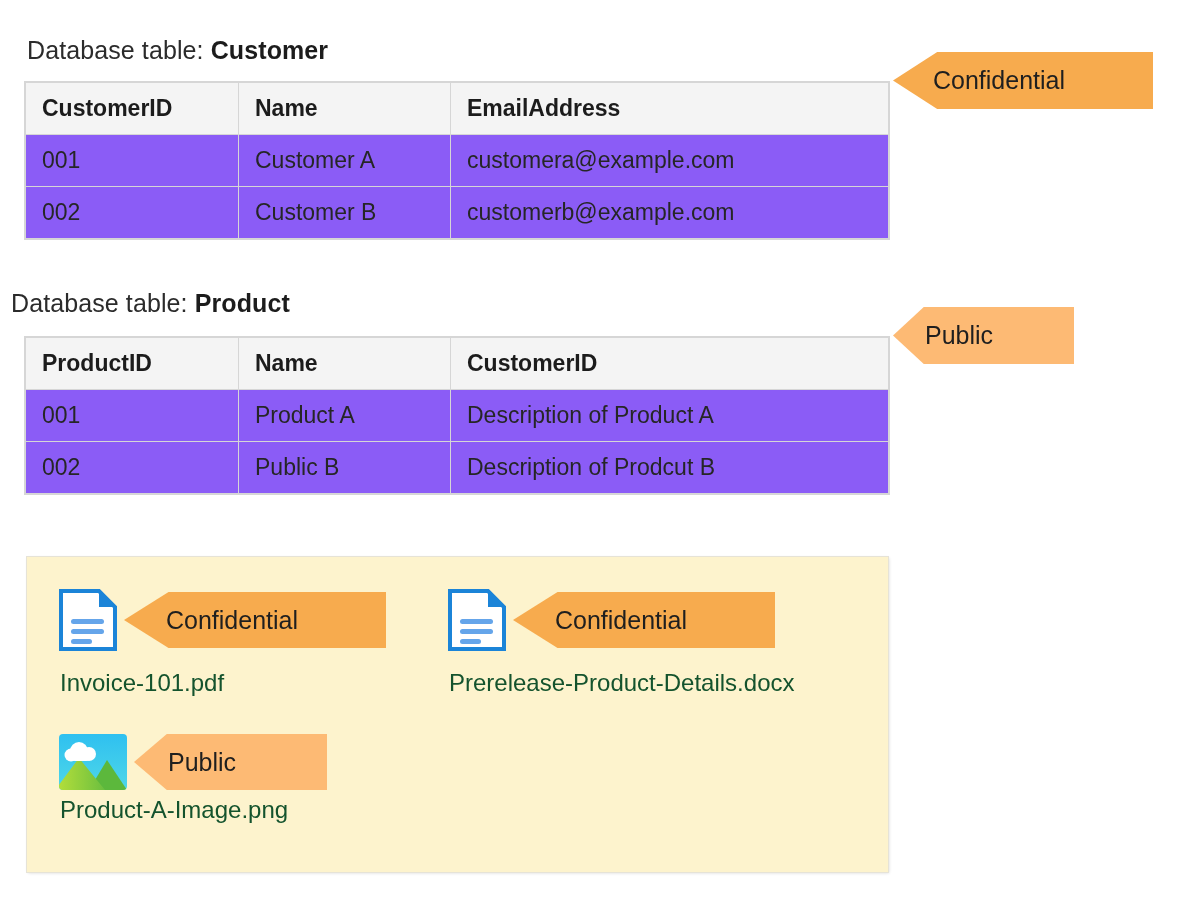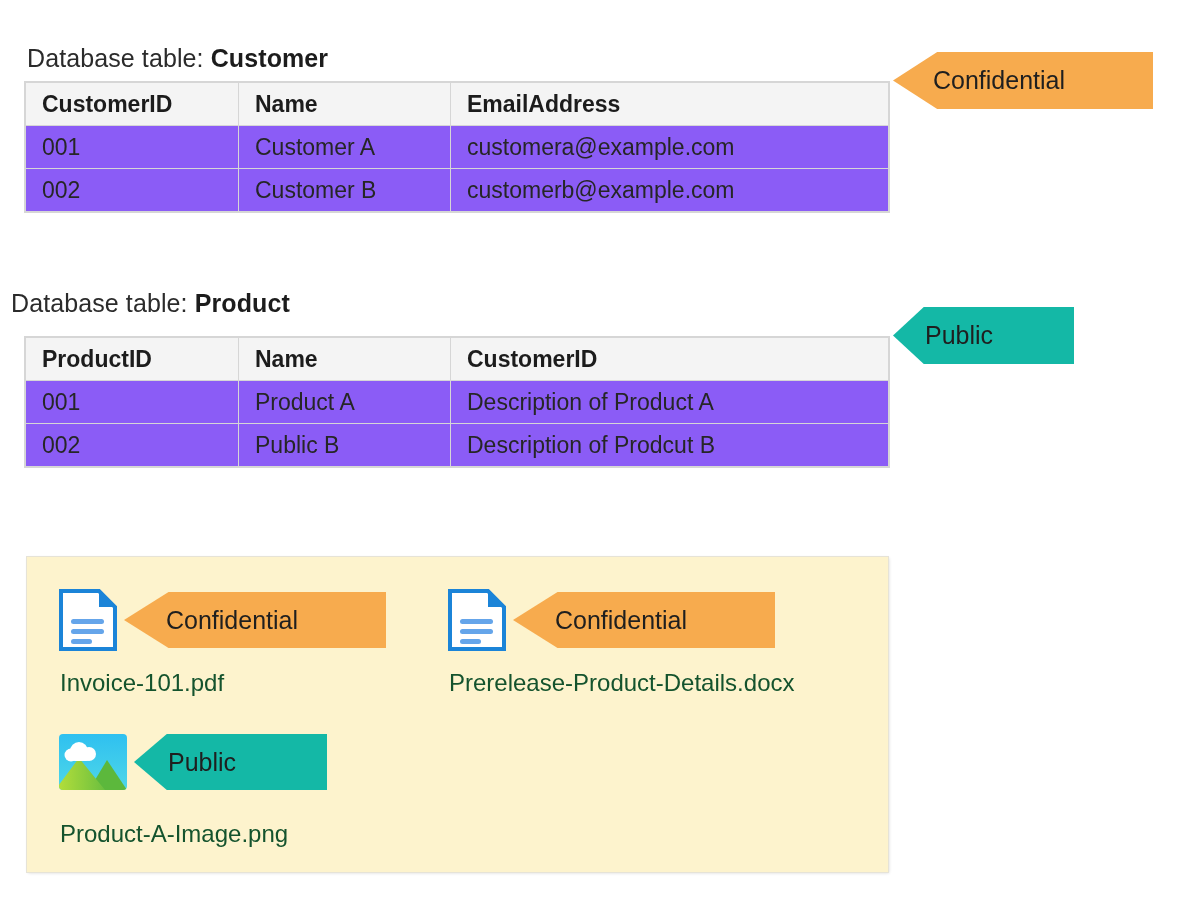--- a/index.html
+++ b/index.html
@@ -38,21 +38,21 @@
     background: #ffffff;
     box-shadow: 0 0 0 1px #d6d6d6;
   }
   .db-table th,
   .db-table td {
     border: 1px solid #d6d6d6;
     text-align: left;
     vertical-align: middle;
     padding: 0 0 0 16px;
     font-size: 23px;
-    height: 43px;
+    height: 52px;
     box-sizing: border-box;
     white-space: nowrap;
     overflow: hidden;
   }
   .db-table th {
     background: #f4f4f4;
     font-weight: 700;
     color: #1c1c1c;
   }
   .db-table td {
@@ -70,21 +70,21 @@
     display: flex;
     align-items: center;
     justify-content: flex-start;
     font-weight: 400;
     color: #1f1f1f;
     white-space: nowrap;
     clip-path: polygon(0% 50%, 17% 0%, 100% 0%, 100% 100%, 17% 100%);
     box-sizing: border-box;
   }
   .pennant.orange { background: #f7ab4e; }
-  .pennant.green  { background: #14b8a6; }
+  .pennant.green  { background: #fdba74; }
 
   
   .file-panel {
     position: absolute;
     background: #fdf3cd;
     box-shadow: 0 0 0 1px #e6e3d7, 1px 1px 3px rgba(0,0,0,.16);
   }
 
   .file-item { position: absolute; }
   .file-name {
@@ -94,21 +94,21 @@
     color: #14532d;
     white-space: nowrap;
   }
 
   
   .doc-icon, .img-icon { position: absolute; display: block; }
 </style>
 </head>
 <body>
 
-<div class="section-title" style="left:27px; top:44px;">
+<div class="section-title" style="left:27px; top:36px;">
   <span>Database table: </span><span class="tbl-name">Customer</span>
 </div>
 
 <div class="pennant orange" style="left:893px; top:52px; width:260px; height:57px; font-size:25px; padding-left:40px;">
   <span>Confidential</span>
 </div>
 
 <table class="db-table" style="left:25px; top:82px; width:864px;">
   <colgroup>
       <col class="col-a">
@@ -224,14 +224,14 @@
         <circle cx="20" cy="17" r="9"></circle>
         <circle cx="30" cy="20" r="7"></circle>
         <circle cx="12" cy="21" r="6.5"></circle>
         <rect x="12" y="19" width="19" height="8" rx="4"></rect>
       </g>
     </g>
   </svg>
   <div class="pennant green" style="left:134px; top:734px; width:193px; height:56px; font-size:25px; padding-left:34px;">
     <span>Public</span>
   </div>
-  <div class="file-name" style="left:60px; top:820px;">Product-A-Image.png</div>
+  <div class="file-name" style="left:60px; top:796px;">Product-A-Image.png</div>
 </div>
 
 </body></html>

